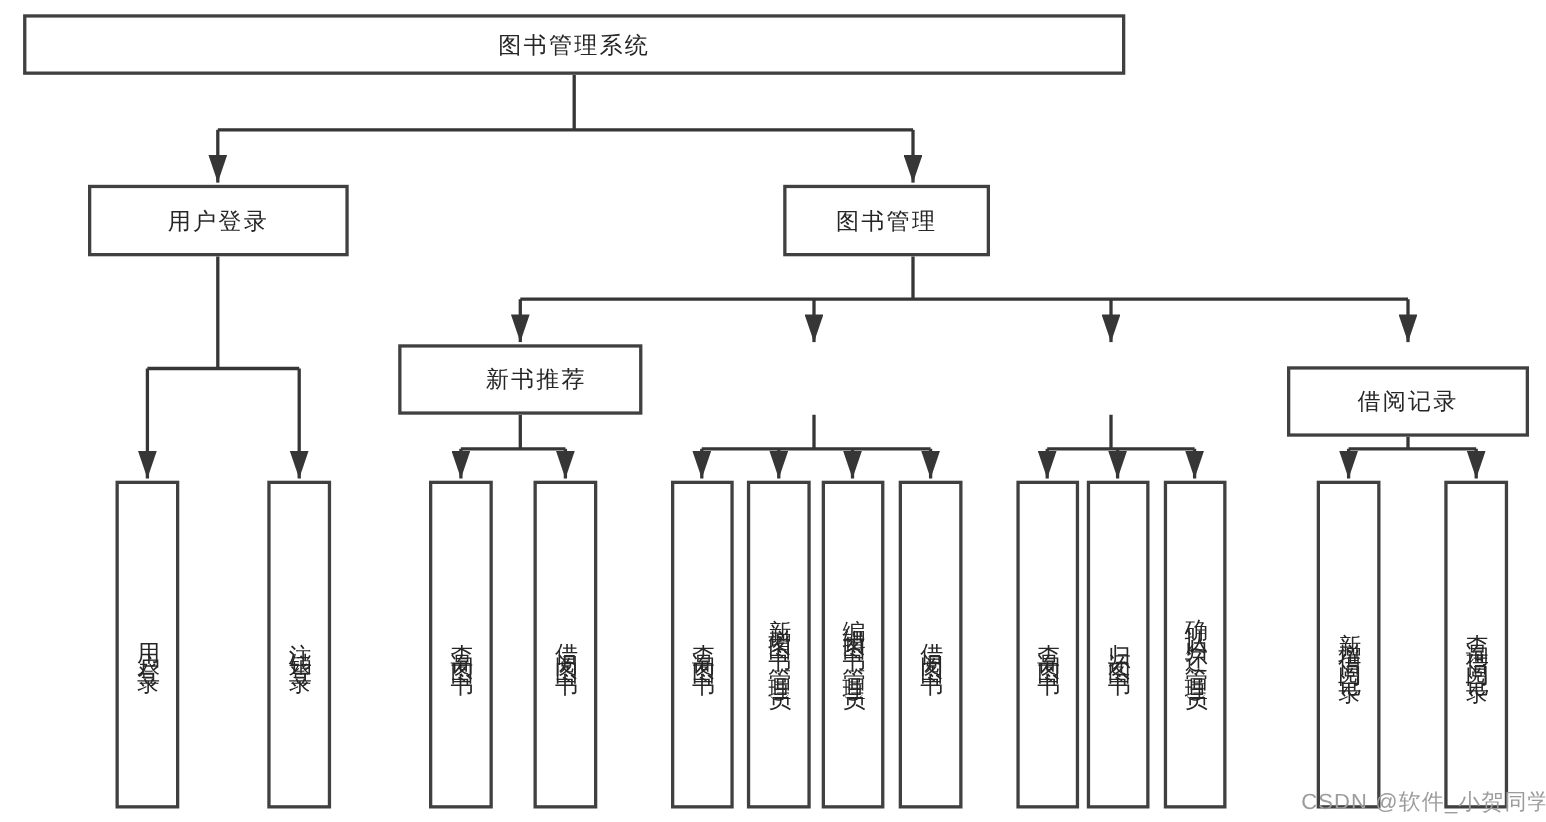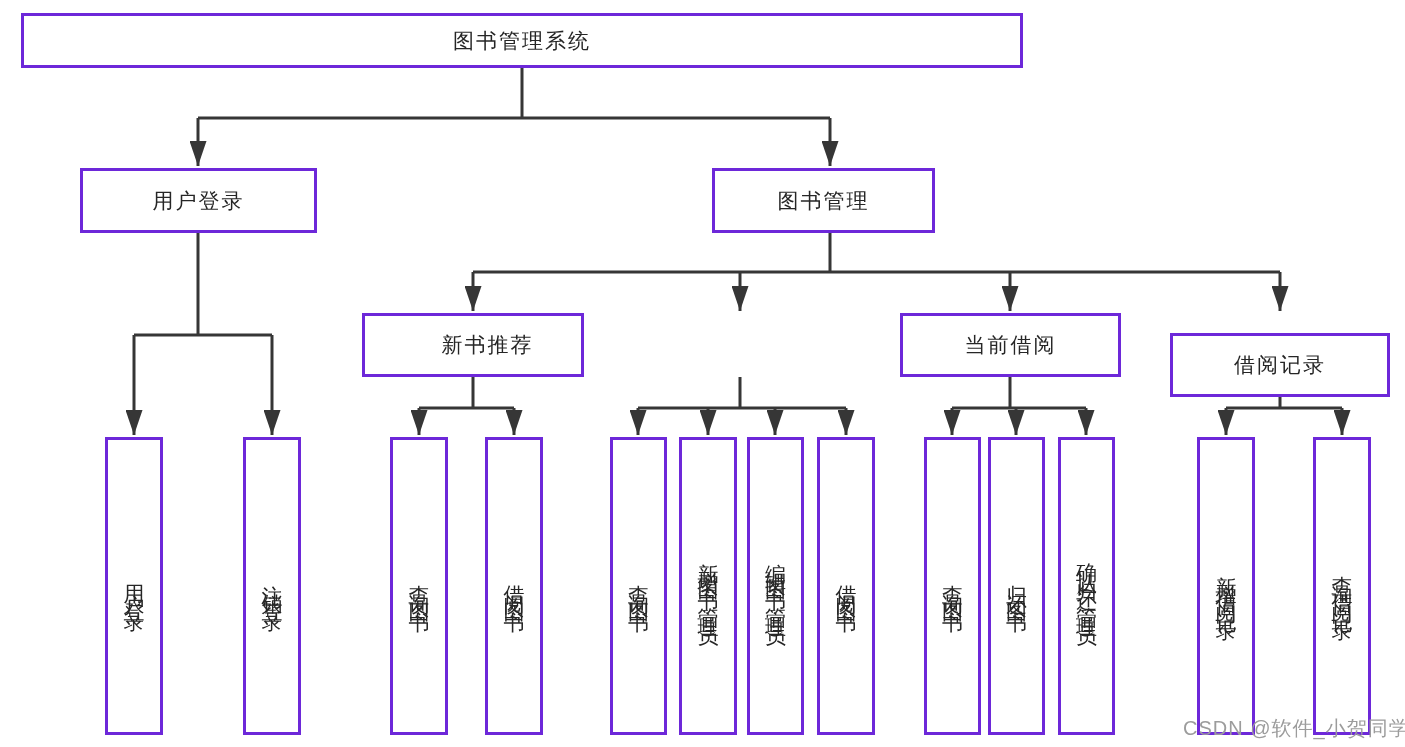--- a/index.html
+++ b/index.html
@@ -8,21 +8,21 @@
     width:1405px; height:747px;
     background:#ffffff;
     font-family:"Liberation Sans", sans-serif;
     overflow:hidden;
   }
   svg.connectors { position:absolute; left:0; top:0; z-index:1; }
   svg.connectors .line { stroke:#363636; stroke-width:3; fill:none; }
   svg.connectors line { stroke:#363636; stroke-width:3; }
   .box {
     position:absolute; box-sizing:border-box;
-    background:#ffffff; border:3px solid #6d28d9;
+    background:#ffffff; border:3px solid #404040;
     display:flex; align-items:center; justify-content:center;
     color:#262626; font-size:21px; letter-spacing:2px;
     z-index:2; text-align:center;
   }
   .leaf { top:437px; height:298px; }
   .vtext {
     writing-mode:vertical-rl;
     text-orientation:mixed;
     letter-spacing:9px;
     font-size:21px;
@@ -72,24 +72,23 @@
     <line x1="952" y1="408" x2="952" y2="435" marker-end="url(#arrow)"></line>
     <line x1="1016" y1="408" x2="1016" y2="435" marker-end="url(#arrow)"></line>
     <line x1="1086" y1="408" x2="1086" y2="435" marker-end="url(#arrow)"></line>
     <line x1="1226" y1="408" x2="1226" y2="435" marker-end="url(#arrow)"></line>
     <line x1="1342" y1="408" x2="1342" y2="435" marker-end="url(#arrow)"></line>
   </svg>
 
   <div class="box" style="left:21px; top:13px; width:1002px; height:55px;">图书管理系统</div>
 
   <div class="box" style="left:80px; top:168px; width:237px; height:65px;">用户登录</div>
-  <div class="box" style="left:712px; top:168px; width:223px; height:65px;">图书管理</div>
+  <div class="box" style="left:712px; top:168px; width:188px; height:65px;">图书管理</div>
 
   <div class="box" style="left:362px; top:313px; width:222px; height:64px;padding-left:29px;">新书推荐</div>
-  <div class="box" style="left:900px; top:313px; width:221px; height:64px;">当前借阅</div>
   <div class="box" style="left:1170px; top:313px; width:220px; height:64px;margin-top:20px;">借阅记录</div>
 
   <div class="box leaf" style="left:105px; width:58px;">
     <span class="vtext">用户登录</span>
   </div>
   <div class="box leaf" style="left:243px; width:58px;">
     <span class="vtext">注销登录</span>
   </div>
 
   <div class="box leaf" style="left:390px; width:58px;">

